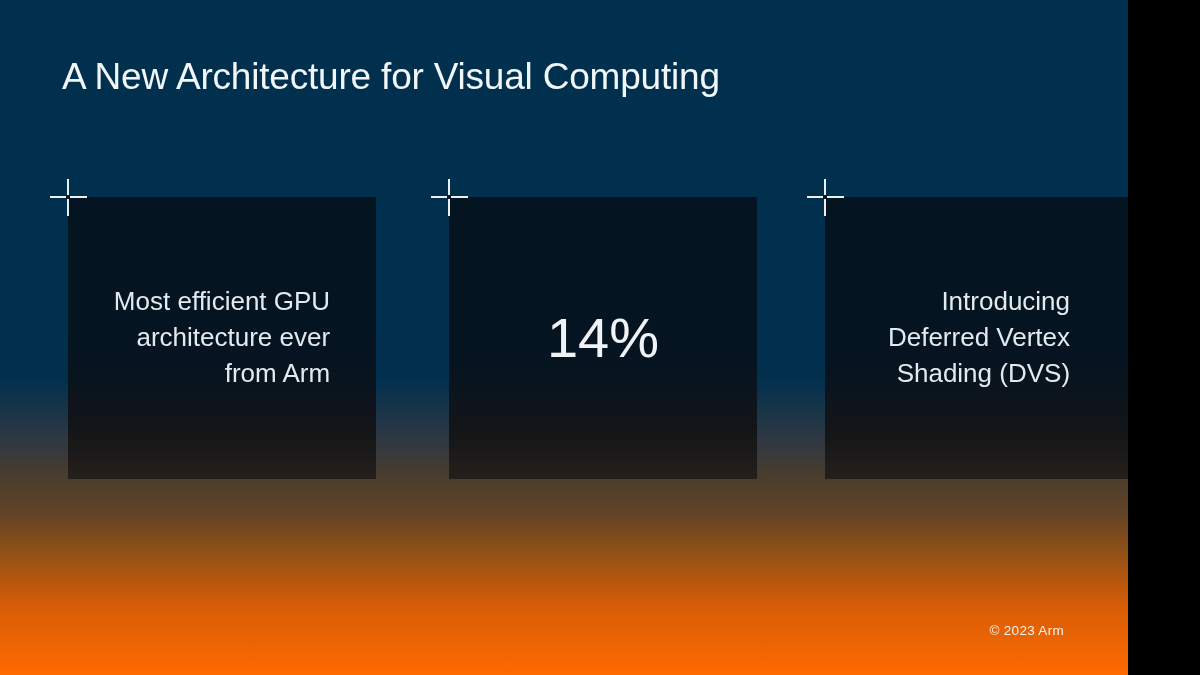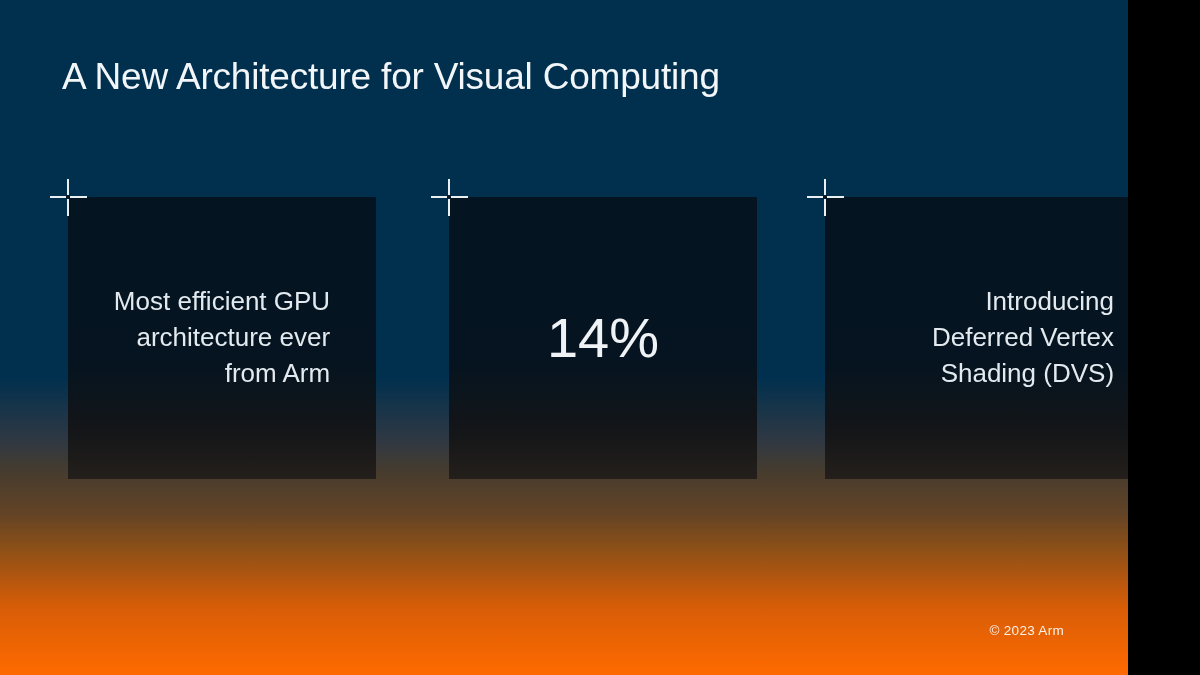--- a/index.html
+++ b/index.html
@@ -45,21 +45,21 @@
       #131518 82%,
       #241F1B 100%);
     display: flex;
     flex-direction: column;
     justify-content: center;
     align-items: center;
     text-align: center;
   }
   .card-1 { left: 68px; }
   .card-2 { left: 449px; gap: 16px; }
-  .card-3 { left: 825px; padding-left: 44px; }
+  .card-3 { left: 825px; }
   .card-text {
     margin: 0;
     white-space: pre-line;
     font-size: 26px;
     font-weight: 300;
     line-height: 1.38;
     color: #E3EAEF;
     text-align: right;
   }
   .stat {

